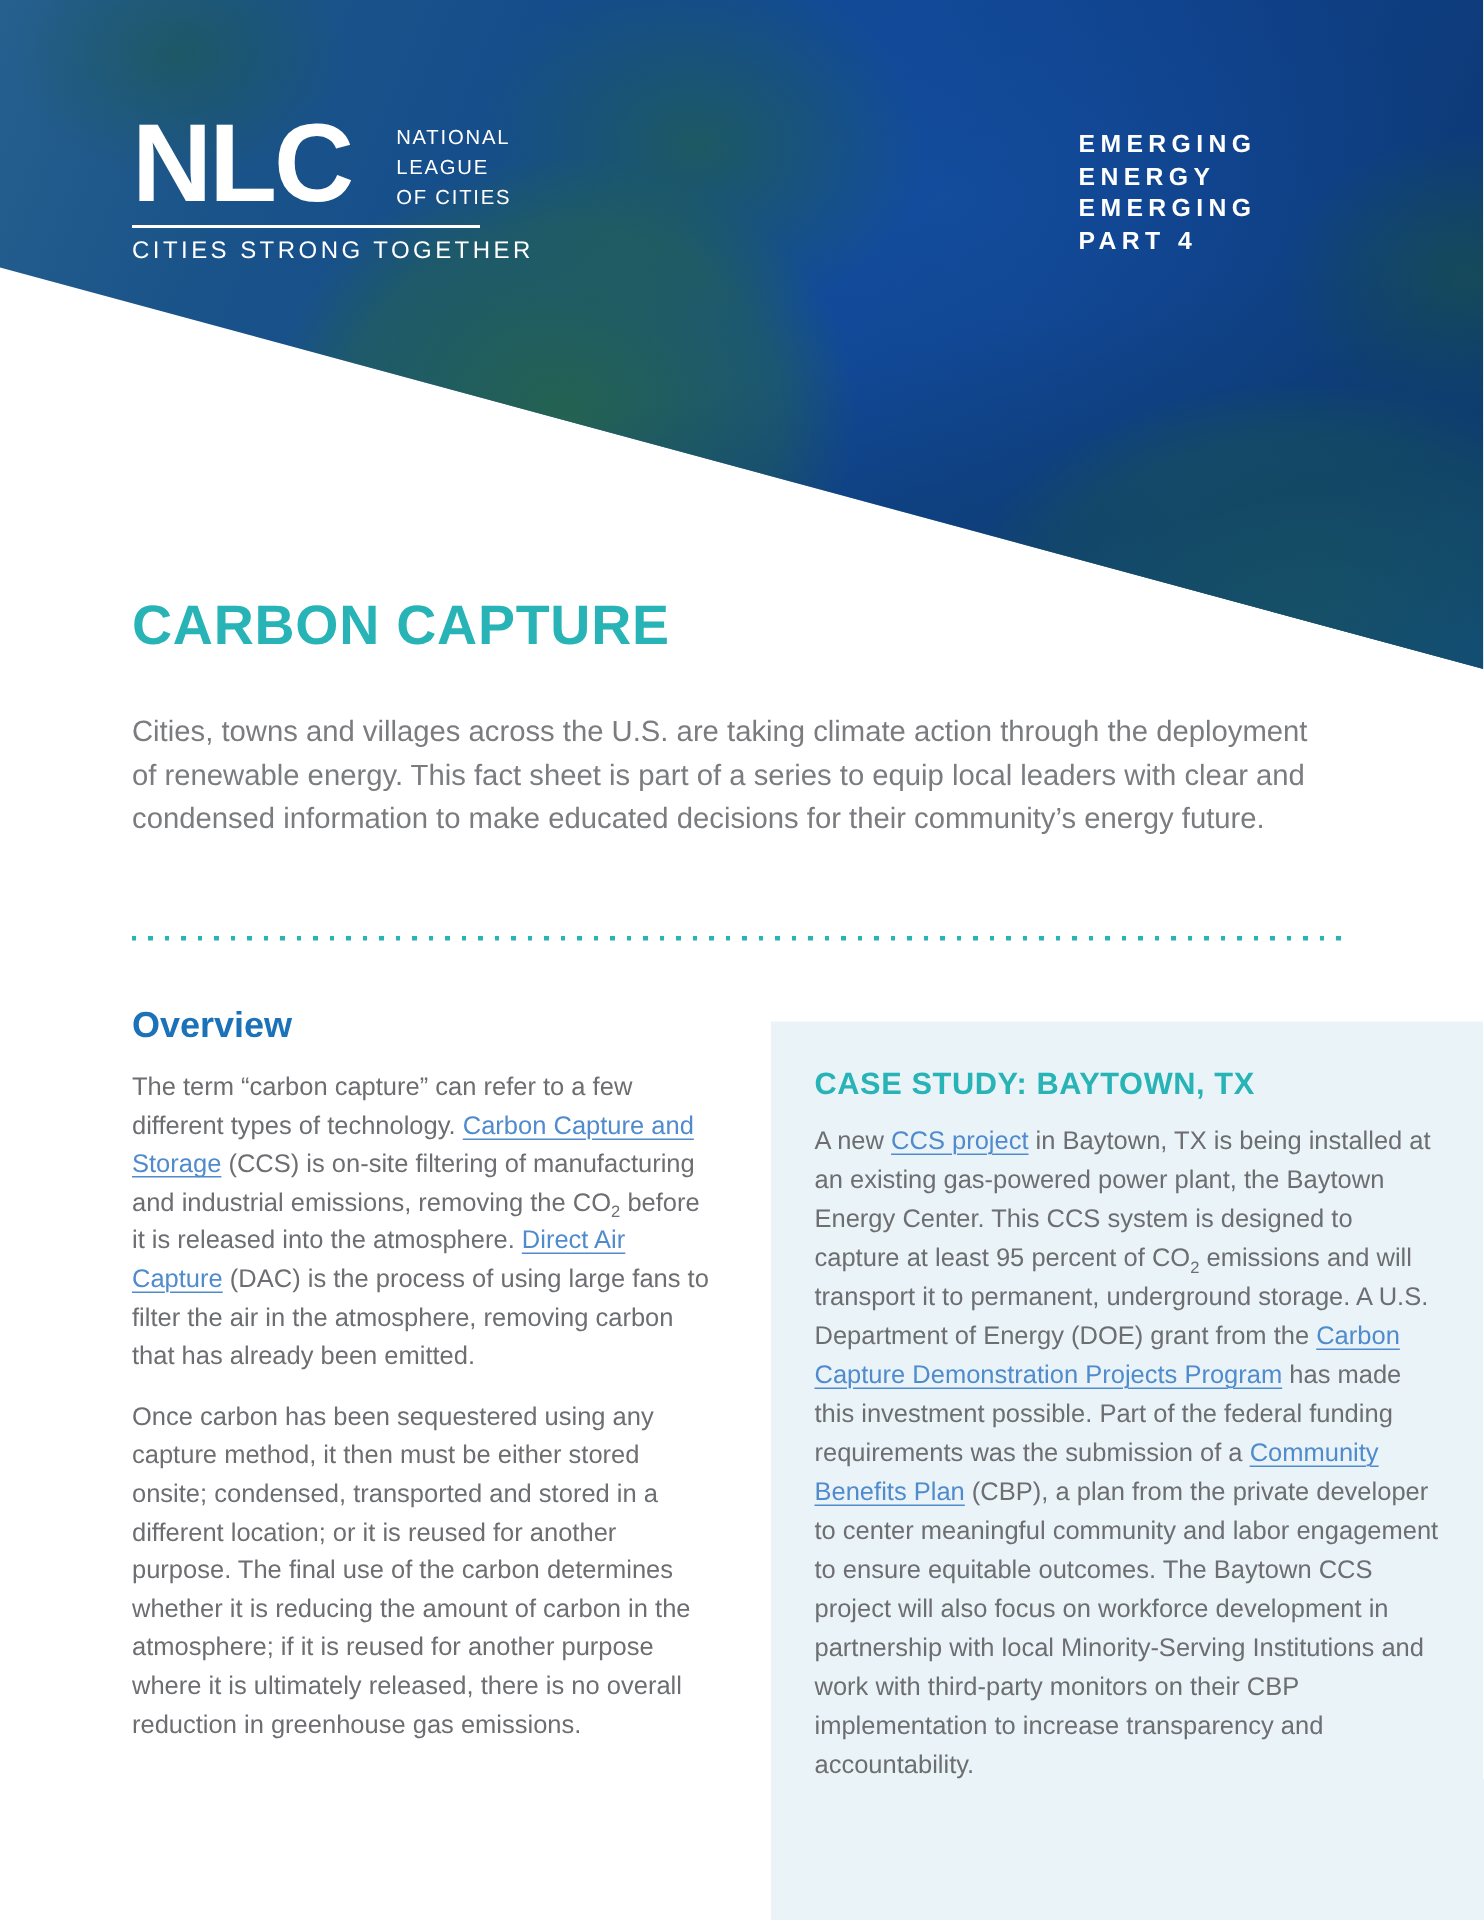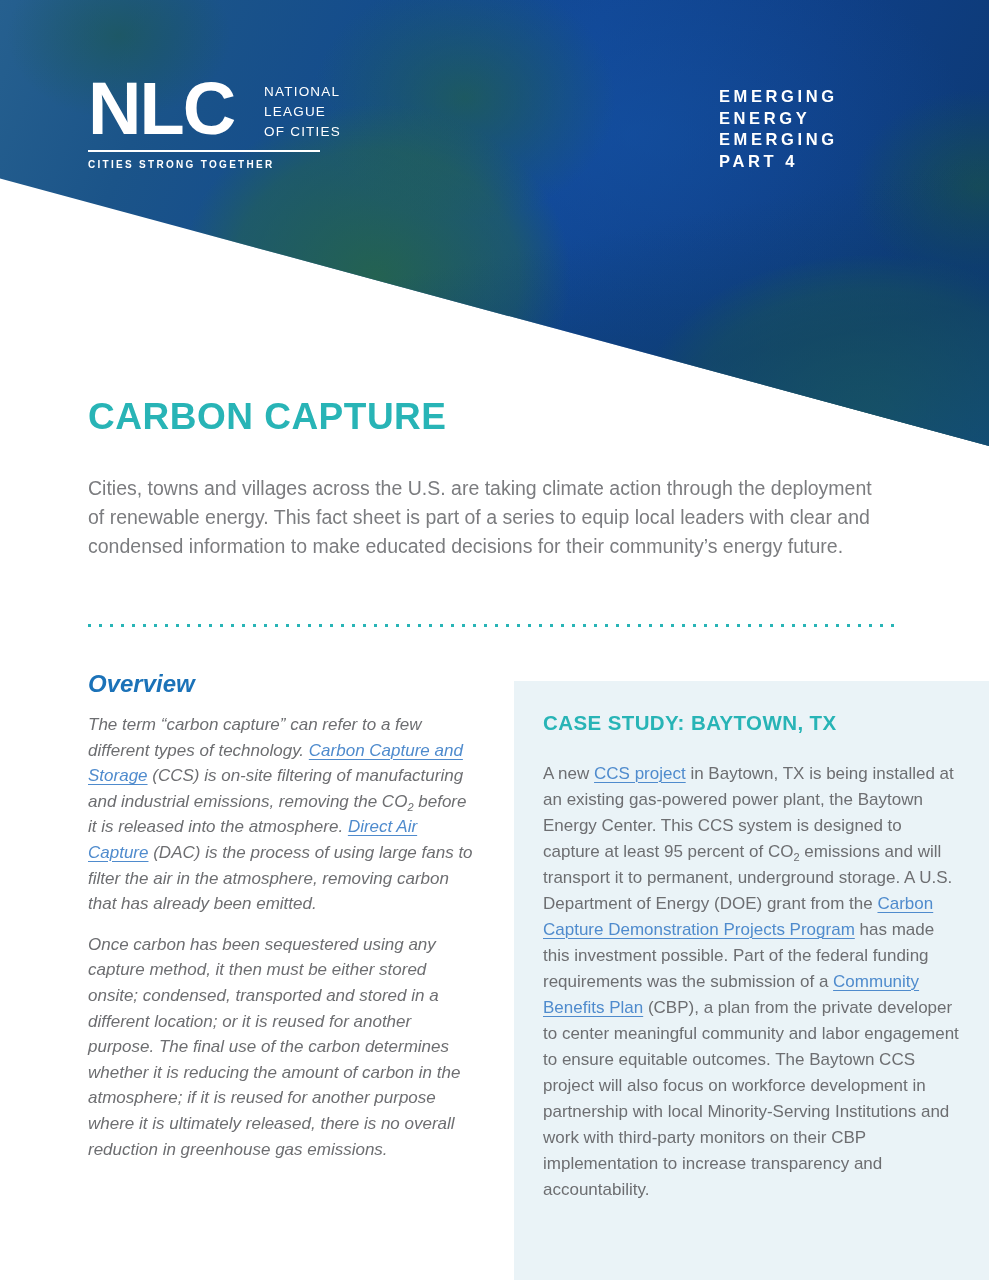--- a/index.html
+++ b/index.html
@@ -58,22 +58,22 @@
     padding-top: 4px;
     font-size: 13.5px;
     font-weight: 500;
     line-height: 20px;
     letter-spacing: 1.2px;
   }
   .logo-name span { display: block; }
   .logo-rule { width: 232px; height: 2px; background: #ffffff; margin-top: 8px; }
   .logo-tagline {
     margin-top: 7px;
-    font-size: 10px;
-    font-weight: 700;
+    font-size: 16px;
+    font-weight: 400;
     letter-spacing: 2.3px;
   }
 
   
   .series {
     position: absolute; left: 719px; top: 86px;
     color: #ffffff;
     font-size: 16.5px;
     font-weight: 700;
     letter-spacing: 3.6px;
@@ -103,21 +103,20 @@
     width: 813px; height: 3px;
     background: repeating-linear-gradient(to right,
       var(--accent-teal, #28b4b6) 0 3px, transparent 3px 11px);
   }
 
   
   .overview {
     position: absolute;
     left: 88px; top: 670px;
     width: 390px;
-    font-style: italic;
   }
   .overview h2 {
     font-size: 24px;
     font-weight: 700;
     color: var(--heading-blue, #1b72b8);
     margin-bottom: 14px;
   }
   .para {
     font-size: 17px;
     line-height: 25.6px;
@@ -137,21 +136,21 @@
     position: absolute;
     left: 514px; top: 681px; right: 0; bottom: 0;
     background: var(--panel-bg, #eaf3f7);
     padding: 30px 30px 0 29px;
   }
   .panel h3 {
     font-size: 20.5px;
     font-weight: 700;
     letter-spacing: 0.4px;
     color: var(--accent-teal, #28b4b6);
-    margin-bottom: 26px;
+    margin-bottom: 13px;
   }
   .panel .para {
     line-height: 26px;
     margin-bottom: 0;
   }
 </style>
 </head>
 <body>
 
 <div class="page">

